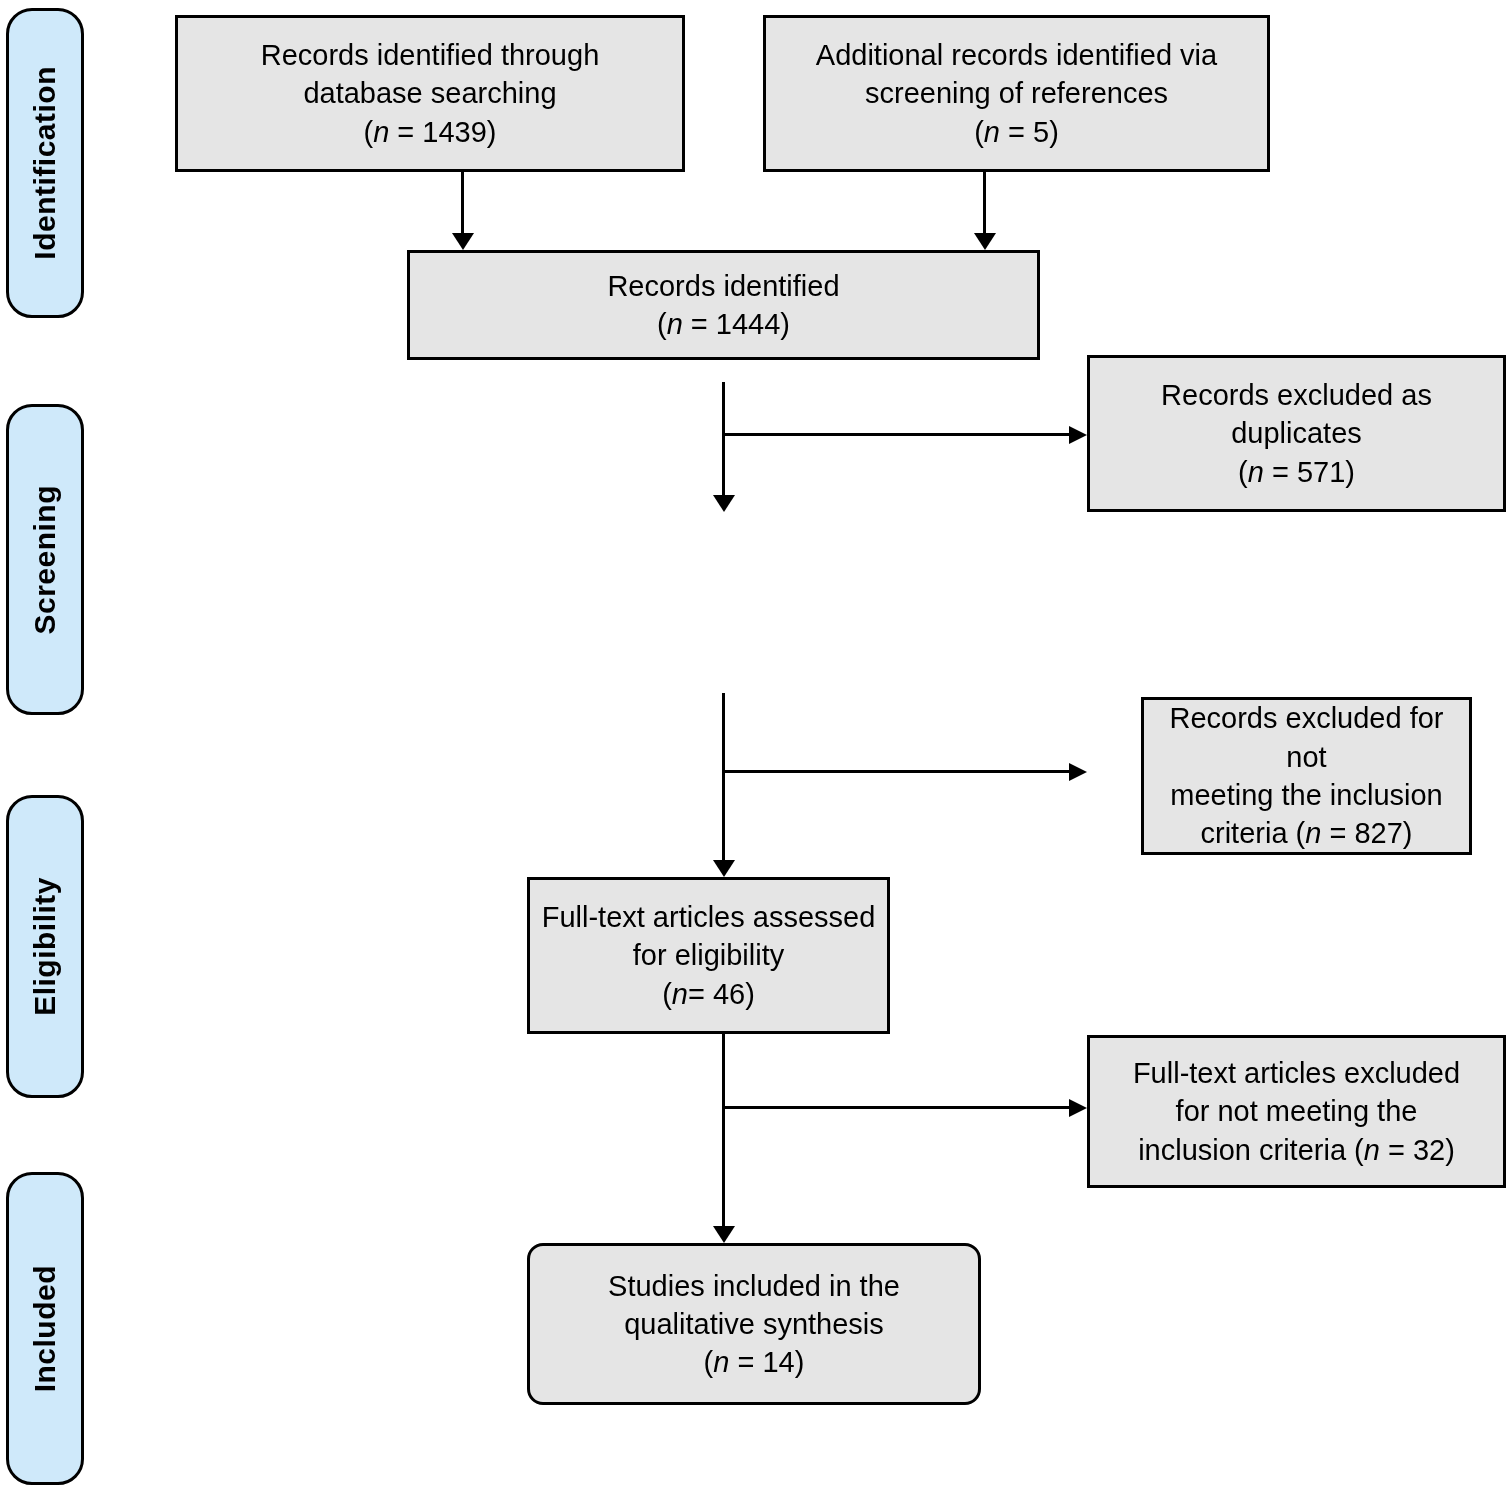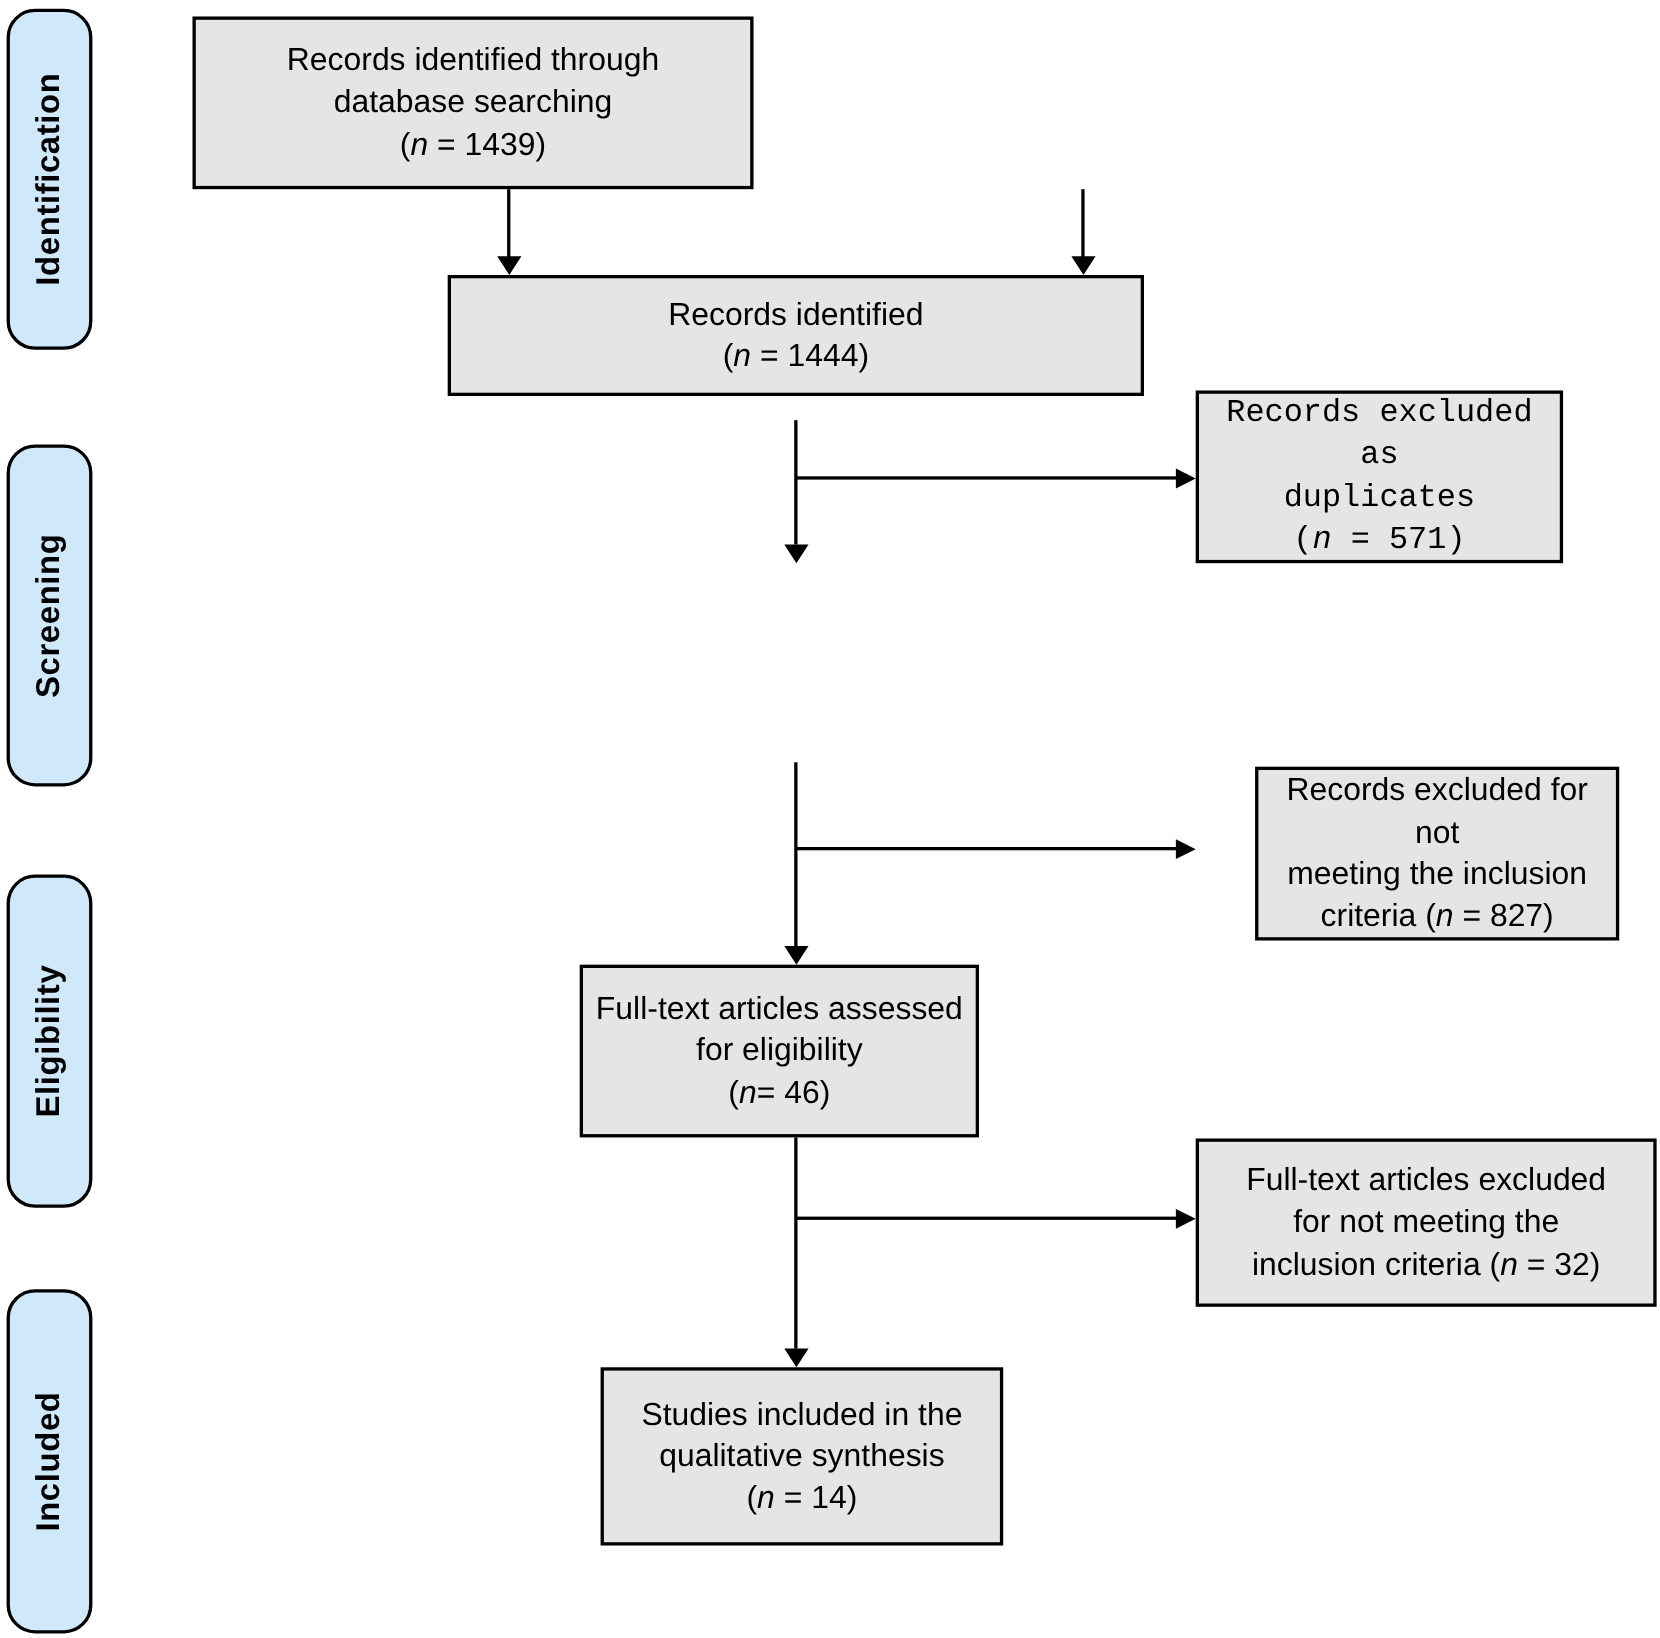--- a/index.html
+++ b/index.html
@@ -54,26 +54,26 @@
     text-align: center;
     font-size: 29px;
     line-height: 1.32;
     padding: 4px 10px;
   }
   .fbox i { font-style: italic; }
 
   #box-records-database        { left: 175px;  top: 15px;   width: 510px; height: 157px; }
   #box-records-references      { left: 763px;  top: 15px;   width: 507px; height: 157px; }
   #box-records-identified      { left: 407px;  top: 250px;  width: 633px; height: 110px; }
-  #box-excluded-duplicates     { left: 1087px; top: 355px;  width: 334px; height: 157px; font-family: Liberation Mono, monospace; }
+  #box-excluded-duplicates     { left: 1087px; top: 355px;  width: 419px; height: 157px; }
   #box-records-screened        { left: 542px;  top: 512px;  width: 364px; height: 181px; }
   #box-excluded-criteria       { left: 1141px; top: 697px;  width: 331px; height: 158px; }
   #box-fulltext-assessed       { left: 527px;  top: 877px;  width: 363px; height: 157px; }
   #box-fulltext-excluded       { left: 1087px; top: 1035px; width: 419px; height: 153px; }
-  #box-studies-included        { left: 546px;  top: 1243px; width: 366px; height: 162px; }
+  #box-studies-included        { left: 527px;  top: 1243px; width: 454px; height: 162px; border-radius: 16px; }
 
   
   .vline {
     position: absolute;
     width: 3px;
     background: #000000;
   }
   .hline {
     position: absolute;
     height: 3px;
@@ -130,20 +130,23 @@
   <div class="stage-label" id="stage-eligibility">
     <span>Eligibility</span>
   </div>
   <div class="stage-label" id="stage-included">
     <span>Included</span>
   </div>
 
   <div class="fbox" id="box-records-database">
       <div>Records identified through<br>database searching<br>(<i>n</i> = 1439)</div>
     </div>
+  <div class="fbox" id="box-records-references">
+      <div>Additional records identified via<br>screening of references<br>(<i>n</i> = 5)</div>
+    </div>
   <div class="fbox" id="box-records-identified">
       <div>Records identified<br>(<i>n</i> = 1444)</div>
     </div>
   <div class="fbox" id="box-excluded-duplicates">
       <div>Records excluded as<br>duplicates<br>(<i>n</i> = 571)</div>
     </div>
   <div class="fbox" id="box-excluded-criteria">
       <div>Records excluded for not<br>meeting the inclusion<br>criteria (<i>n</i> = 827)</div>
     </div>
   <div class="fbox" id="box-fulltext-assessed">

